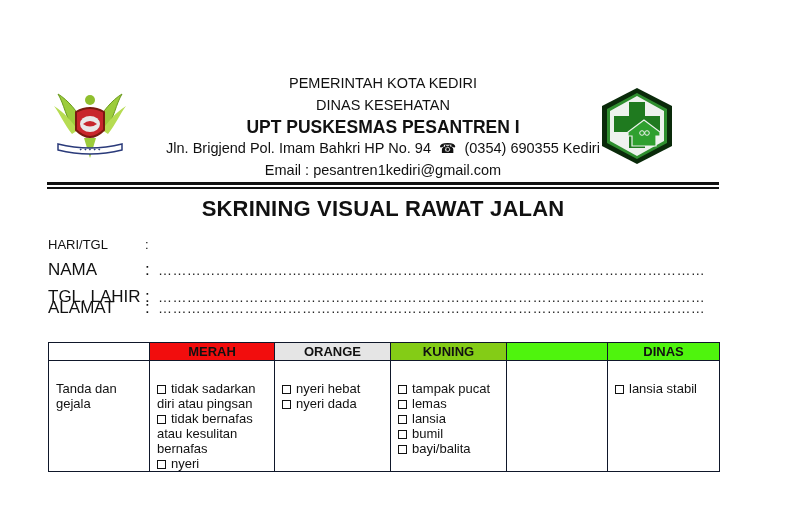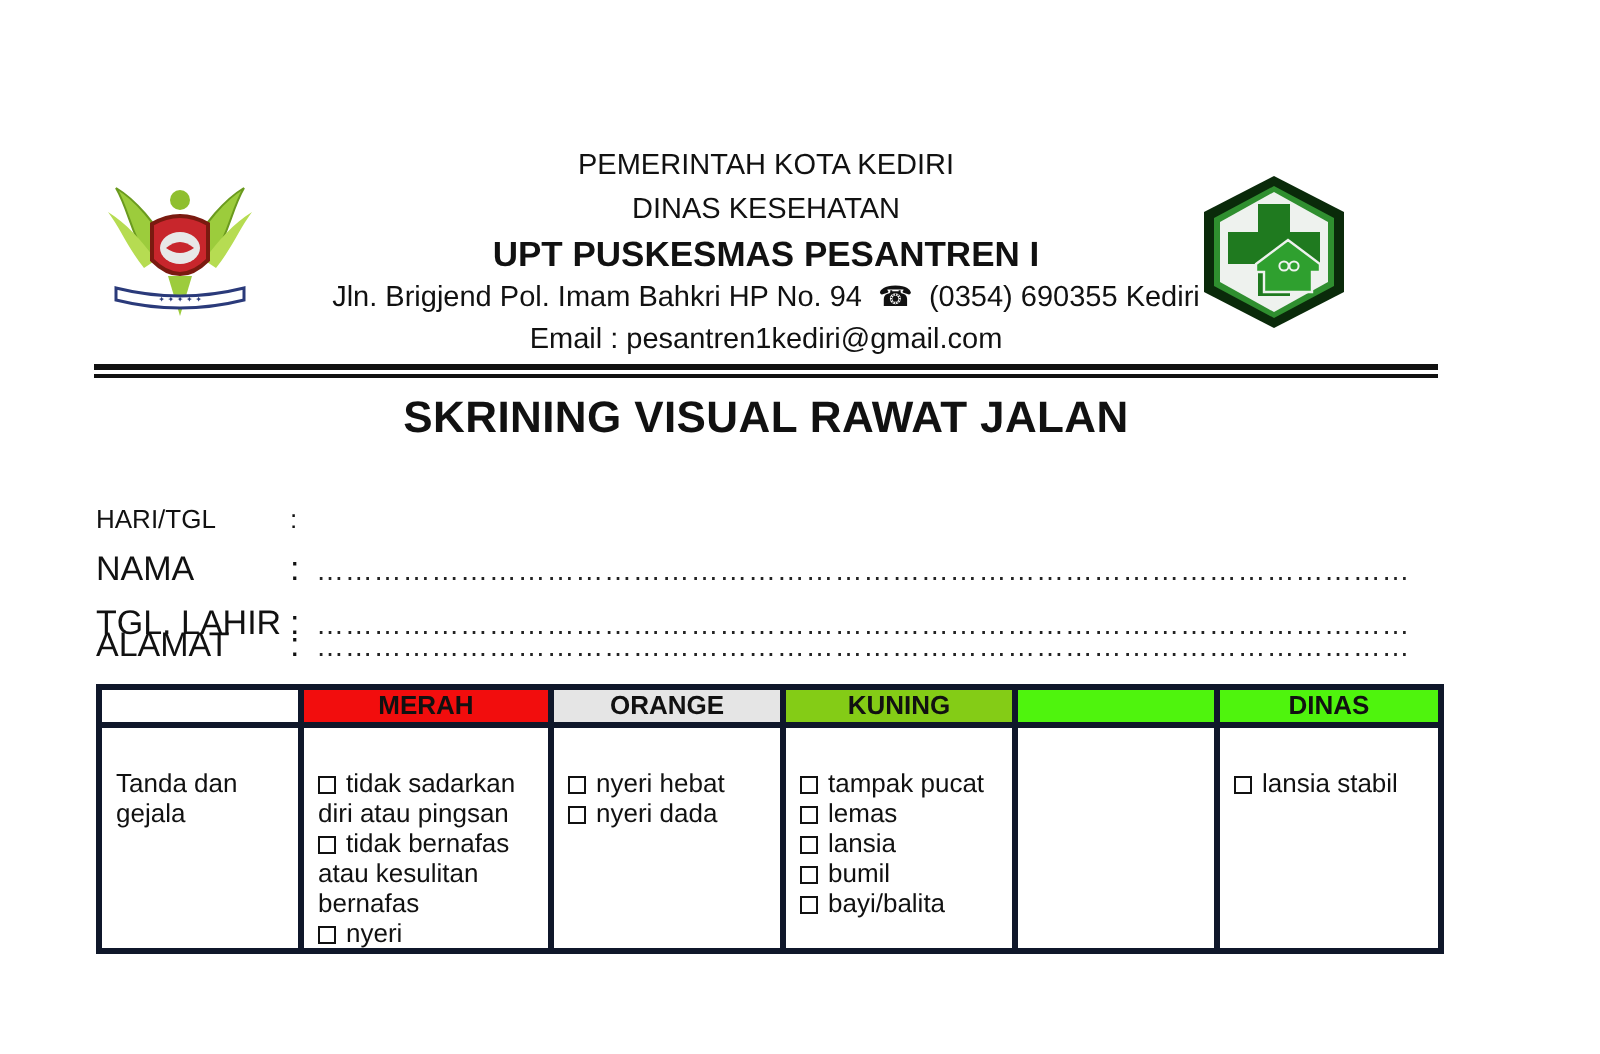--- a/index.html
+++ b/index.html
@@ -23,39 +23,39 @@
     .rule-thick { position: absolute; left: 47px; width: 672px; top: 182px; height: 3px; background: #111; }
     .rule-thin  { position: absolute; left: 47px; width: 672px; top: 187px; height: 2px; background: #111; }
 
     .title {
       position: absolute; left: 0; width: 800px; text-align: center; top: 196px;
       font-size: 22px; font-weight: bold; letter-spacing: 0.2px; left: -17px;
       font-family: "Liberation Sans", "DejaVu Sans", sans-serif;
     }
 
     
-    .field { position: absolute; left: 48px; white-space: nowrap; margin-top: 15px; }
+    .field { position: absolute; left: 48px; white-space: nowrap; }
     .field .lbl { display: inline-block; }
     .field .colon { position: absolute; left: 97px; top: 0; }
     .field .dots {
       position: absolute; left: 110px; top: 0; width: 562px; overflow: hidden;
       letter-spacing: 0.4px; color: #222;
     }
     .f-hari { top: 237px; font-size: 13px; }
     .f-nama { top: 260px; font-size: 17px; }
     .f-tgl  { top: 287px; font-size: 17px; }
     .f-alm  { top: 298px; font-size: 17px; }
     .f-big .dots { font-size: 14px; top: 2px; }
 
     
     .triage {
       position: absolute; left: 48px; top: 342px; width: 671px;
       border-collapse: collapse; table-layout: fixed; font-size: 13px;
     }
-    .triage th, .triage td { border: 3px solid #0f172a; }
+    .triage th, .triage td { border: 1px solid #0f172a; }
     .triage th {
       height: 18px; font-size: 13px; font-weight: bold; text-align: center;
       padding: 0; line-height: 16px;
     }
     .triage td {
       vertical-align: top; padding: 20px 7px 0 7px; height: 110px; line-height: 15px;
     }
     .col0 { width: 101px; }
     .col1 { width: 125px; }
     .col2 { width: 116px; }

